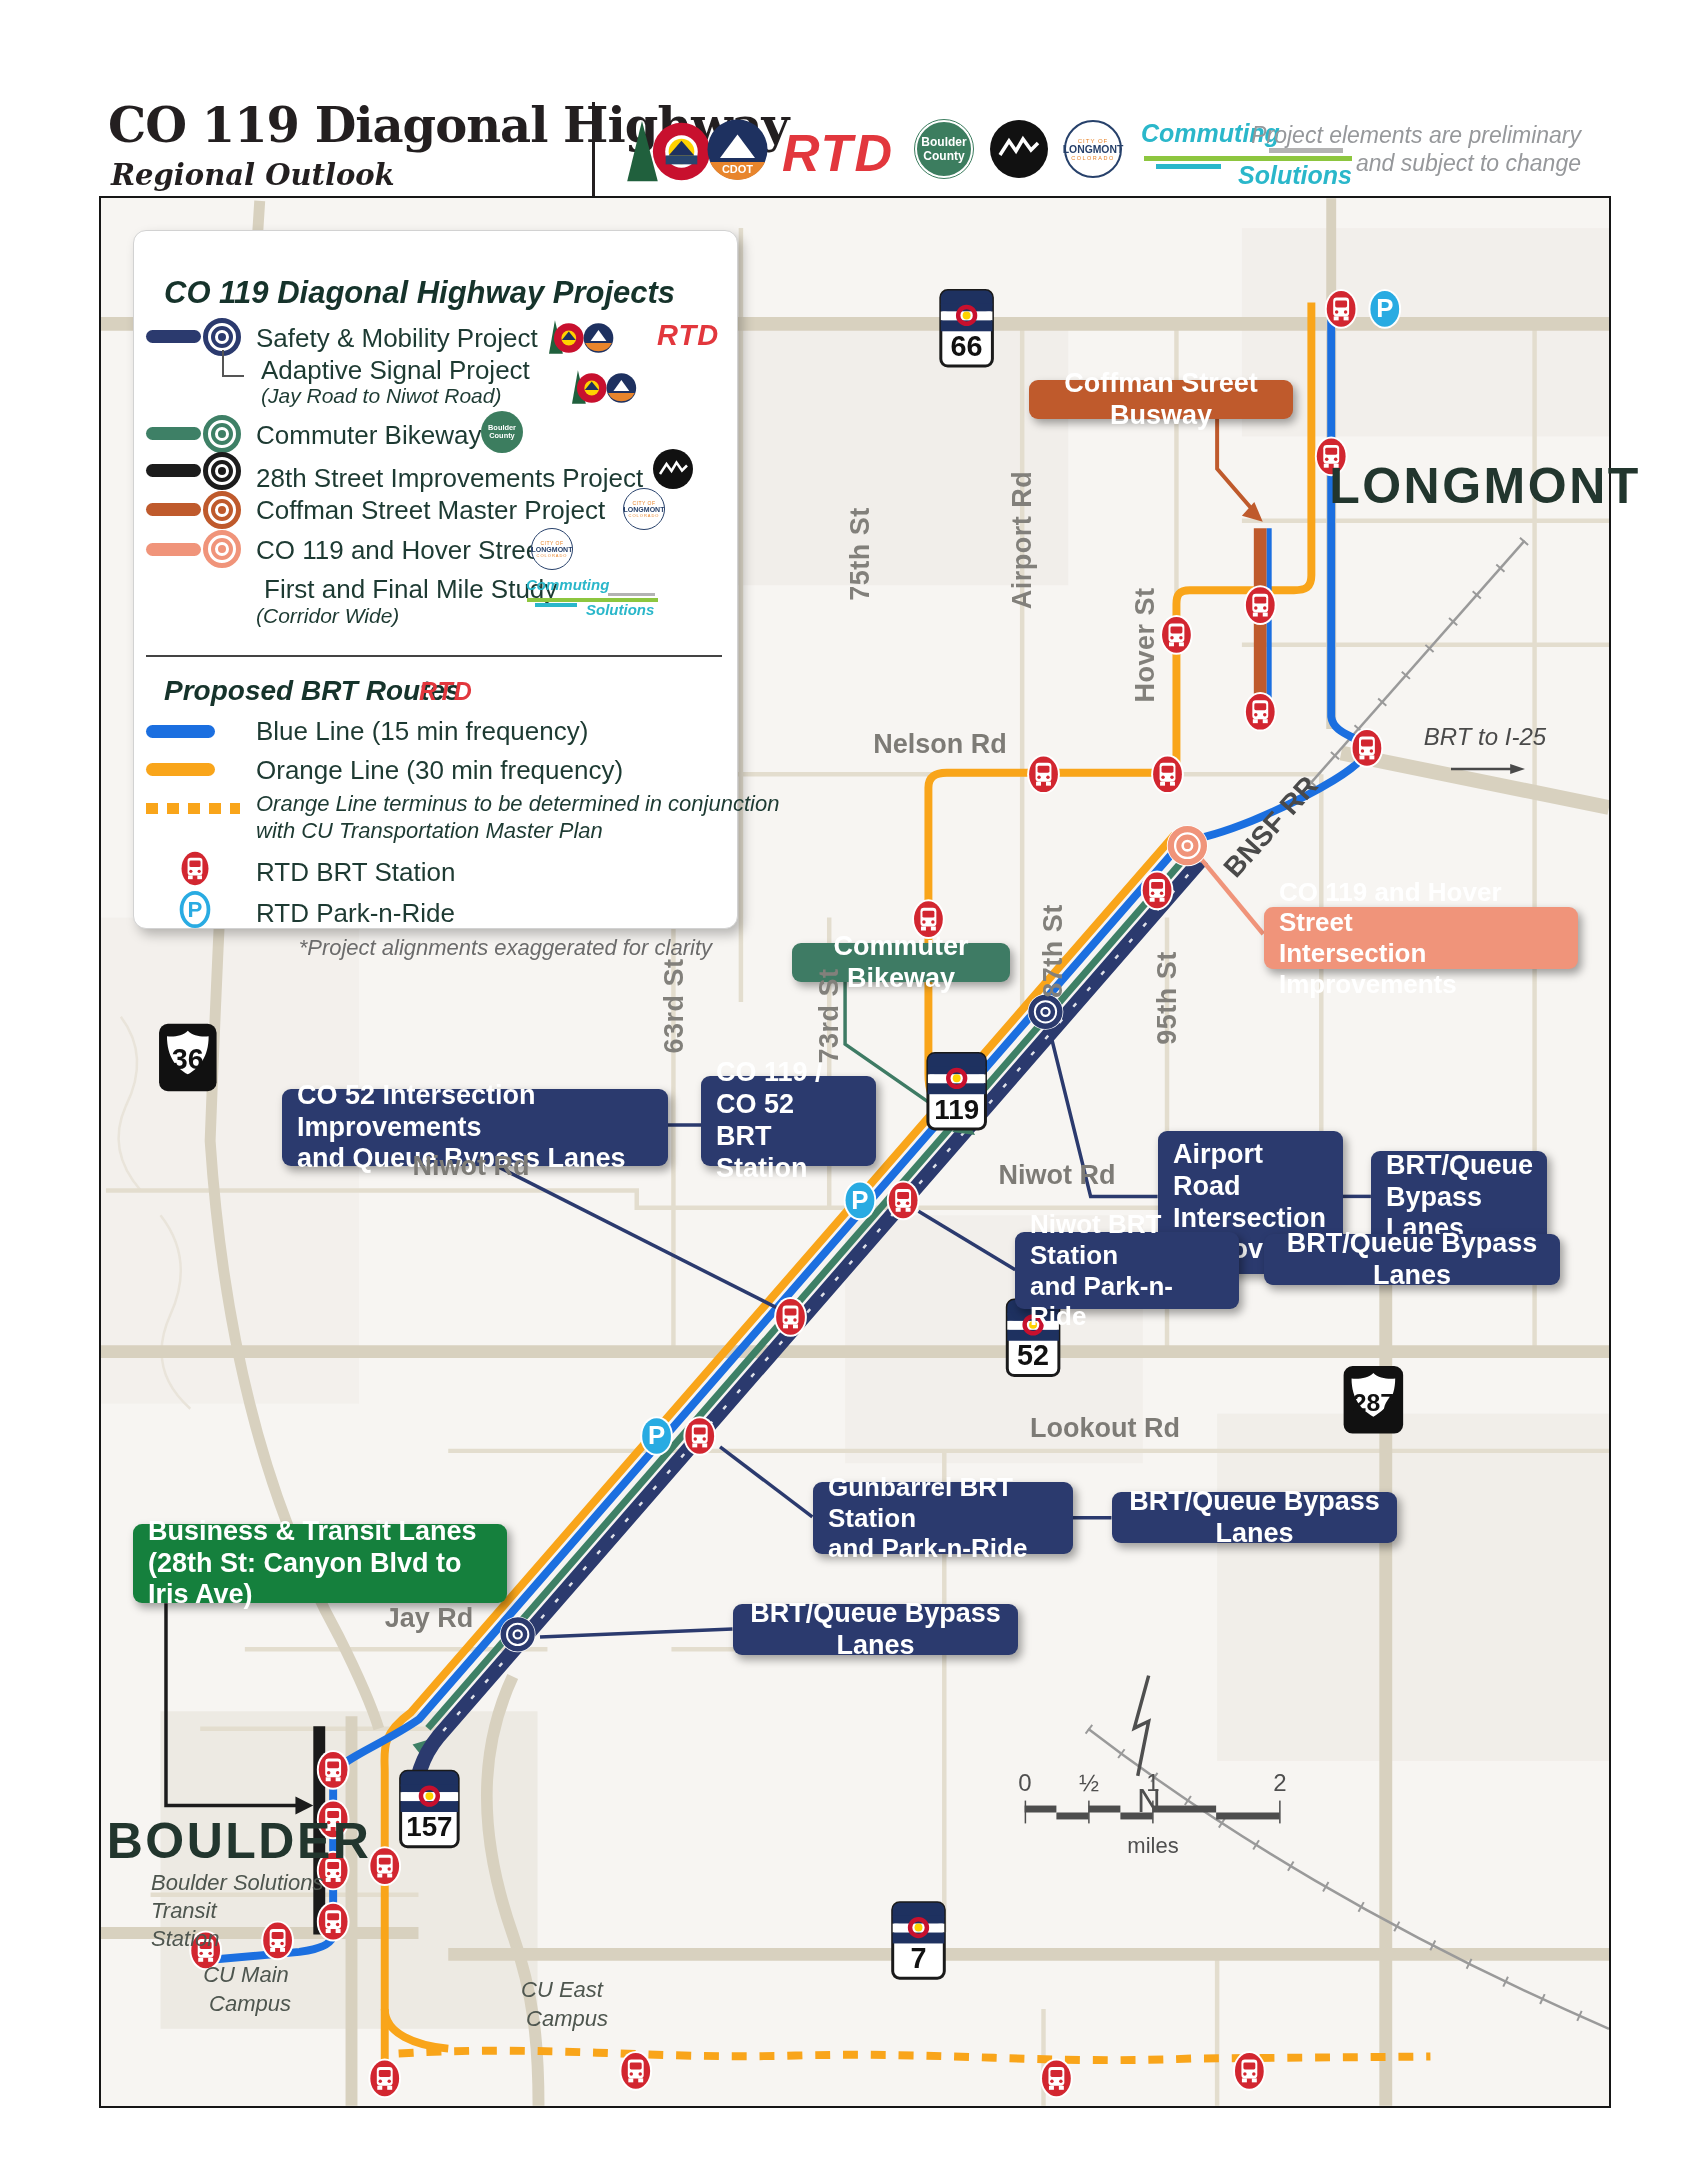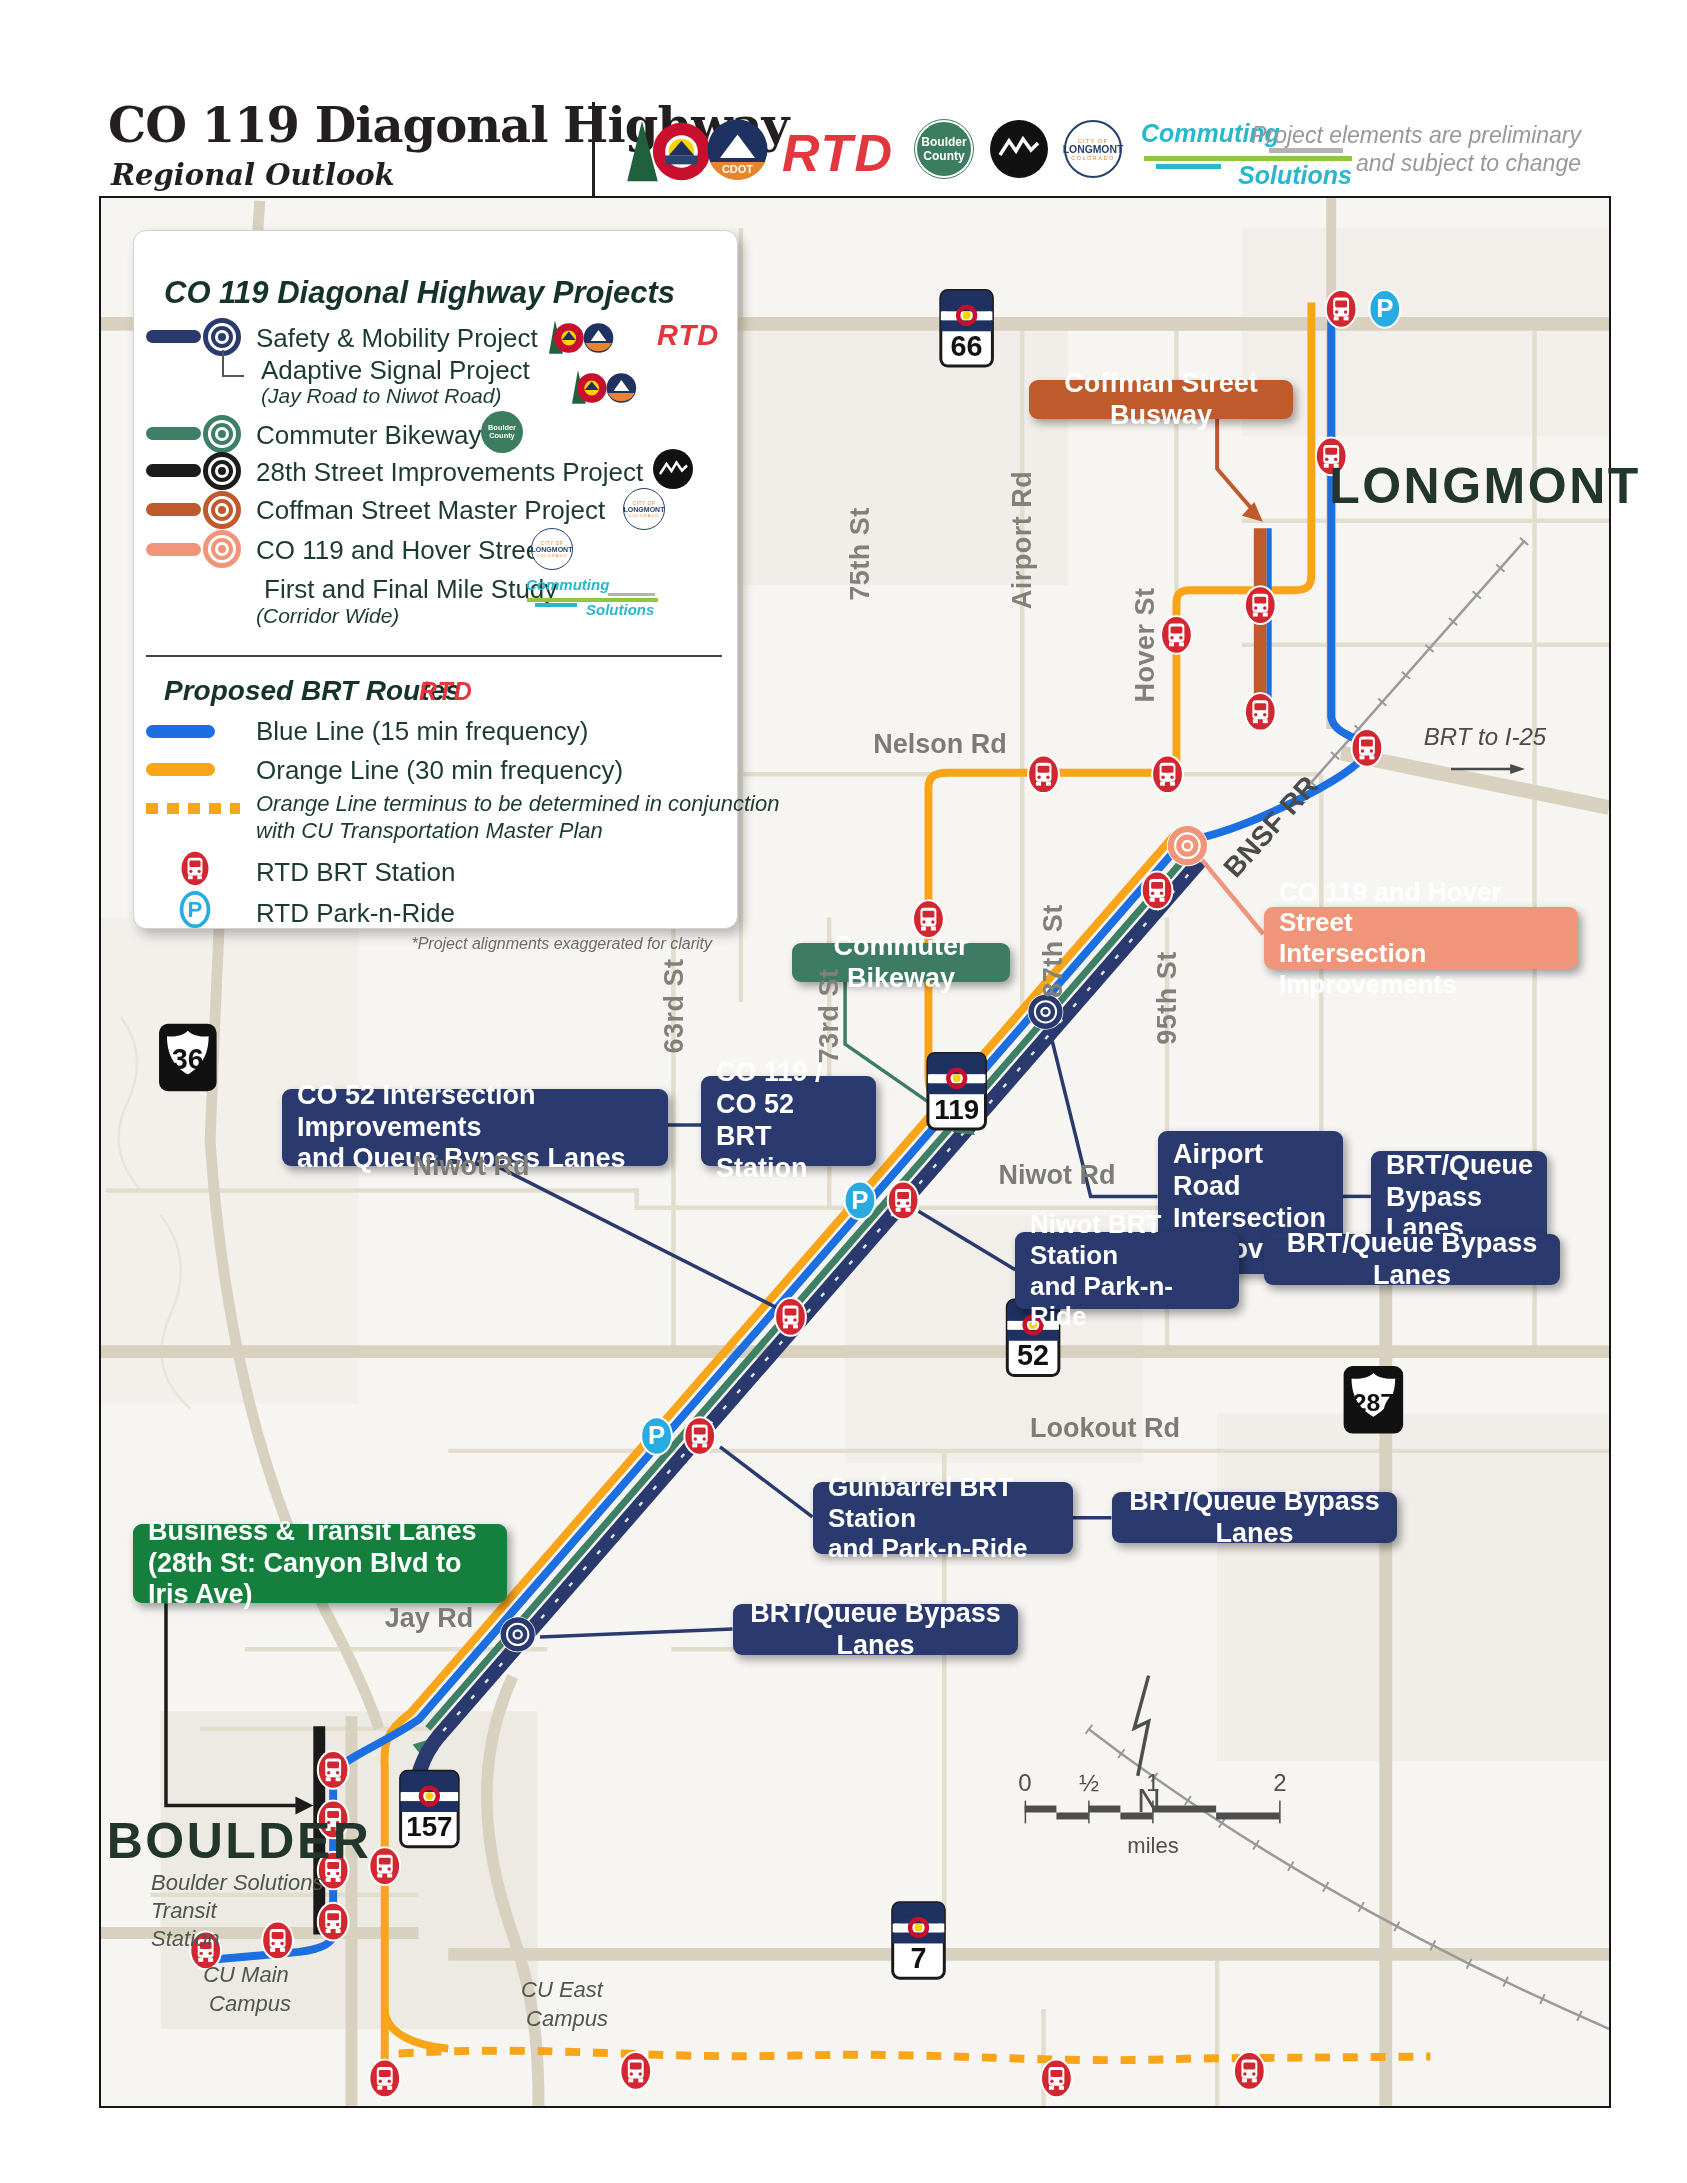--- a/index.html
+++ b/index.html
@@ -368,21 +368,21 @@
         <div>Boulder</div>
           <div>County</div>
       </div>
 
       <div class="lg-line" style="top:233px;background:#1c1c1c;"></div>
       <div class="be" style="left:69px;top:221px;border:5px solid #1c1c1c;">
           <div style="border:4.5px solid #1c1c1c;">
             <div style="background:#1c1c1c;"></div>
           </div>
         </div>
-      <div class="lg-i" style="left:122px;top:226px;">28th Street Improvements Project</div>
+      <div class="lg-i" style="left:122px;top:232px;">28th Street Improvements Project</div>
       <div class="mini-circ" style="left:519px;top:218px;width:40px;height:40px;background:#111;">
         <svg width="40" height="40" viewBox="0 0 80 80">
             <polyline points="14,50 27,30 37,44 47,27 58,43 68,33" fill="none" stroke="#fff" stroke-width="5"></polyline>
           </svg>
       </div>
 
       <div class="lg-line" style="top:272px;background:#bf5a2c;"></div>
       <div class="be" style="left:69px;top:260px;border:5px solid #bf5a2c;">
           <div style="border:4.5px solid #bf5a2c;">
             <div style="background:#bf5a2c;"></div>
@@ -447,21 +447,21 @@
       <div class="lg-i" style="left:122px;top:626px;">RTD BRT Station</div>
 
       <div class="abs" style="left:45px;top:659px;width:32px;height:39px;">
         <svg width="32" height="39" viewBox="-34 -42 68 84">
             <ellipse rx="29" ry="36" fill="none" stroke="#29abe2" stroke-width="8"></ellipse>
             <text y="17" text-anchor="middle" font-size="48" font-weight="bold" fill="#29abe2" font-family="Liberation Sans,sans-serif">P</text>
           </svg>
       </div>
       <div class="lg-i" style="left:122px;top:667px;">RTD Park-n-Ride</div>
 
-      <div class="abs" style="right:25px;top:704px;font-style:italic;font-size:16px;color:#6b6b6b;">*Project alignments exaggerated for clarity</div>
+      <div class="abs" style="right:25px;top:704px;font-style:italic;font-size:22px;color:#6b6b6b;">*Project alignments exaggerated for clarity</div>
     </div>
 
     <div class="callout cc rust" style="left:928px;top:182px;width:264px;height:39px;font-size:27px;">
       <div>Coffman Street Busway</div>
     </div>
     <div class="callout cl salmon" style="left:1163px;top:709px;width:314px;height:62px;font-size:26px;">
       <div>CO 119 and Hover Street</div>
       <div>Intersection Improvements</div>
     </div>
     <div class="callout cc greenbg" style="left:691px;top:745px;width:218px;height:39px;font-size:27px;">

